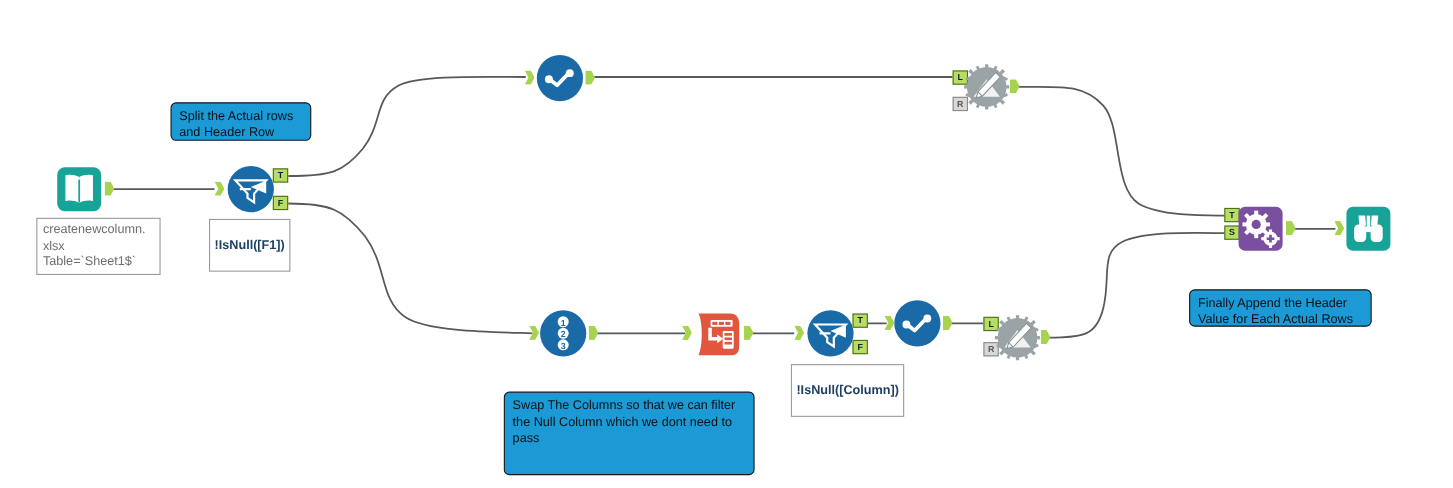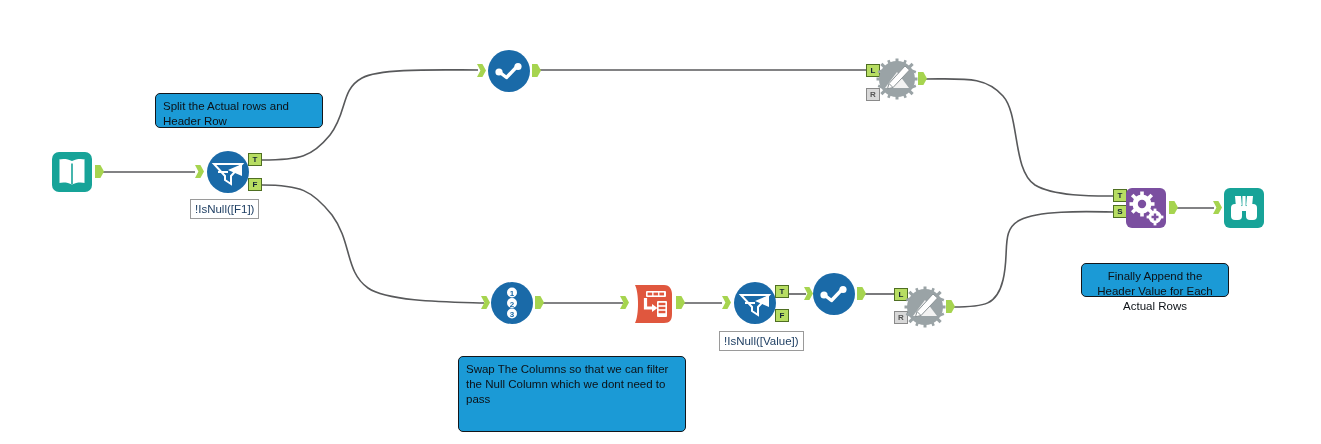--- a/index.html
+++ b/index.html
@@ -76,25 +76,25 @@
   }
 
   
   .annot{
     position:absolute;
     background:#ffffff;
     border:1px solid #9a9a9a;
     color:#1f3f63;
     font-size:11.5px;
     line-height:14px;
-    padding:2px 4px;
+    padding:16px 4px;
     box-sizing:border-box;
     white-space:nowrap;
     font-family:"Liberation Sans", sans-serif;
-    font-weight:normal;
+    font-weight:bold;
   }
   .annot.plain{
     color:#6d6d6d;
     font-weight:normal;
     white-space:normal;
     line-height:14.5px;
     padding:3px 5px;
   }
 </style>
 </head>
@@ -317,27 +317,32 @@
       <rect x="2" y="2" width="40" height="40" rx="6" fill="#17a398"></rect>
       <path d="M13 10 L19 10 L19.8 19 L13.8 19 Z" fill="#ffffff"></path>
       <path d="M25 10 L31 10 L30.2 19 L24.2 19 Z" fill="#ffffff"></path>
       <rect x="9" y="18" width="11" height="16" rx="4" fill="#ffffff"></rect>
       <rect x="24" y="18" width="11" height="16" rx="4" fill="#ffffff"></rect>
       <rect x="19.2" y="20" width="5.6" height="5" fill="#ffffff"></rect>
       <rect x="20.4" y="10" width="3.2" height="12" fill="#ffffff"></rect>
     </svg>
   </div>
 
-  <div class="comment" style="left:155px;top:93px;width:168px;height:35px;">Split the Actual rows and Header Row</div>
+  <div class="comment" style="left:155px;top:93px;width:128px;height:35px;">Split the Actual rows and Header Row</div>
 
 
 
   <div class="comment" style="left:458px;top:356px;width:228px;height:76px;">Swap The Columns so that we can filter the Null Column which we dont need to pass</div>
 
 
-  <div class="comment" style="left:1081px;top:263px;width:148px;height:34px;text-align:center;">Finally Append the Header Value for Each Actual Rows</div>
-
+  <div class="comment" style="left:1081px;top:263px;width:166px;height:34px;">Finally Append the Header Value for Each Actual Rows</div>
+
+  <div class="annot plain" style="left:33px;top:198px;width:113px;height:52px;">
+    <div>createnewcolumn.</div>
+    <div>xlsx</div>
+    <div>Table=`Sheet1$`</div>
+  </div>
 
   <div class="annot" style="left:190px;top:199px;">!IsNull([F1])</div>
 
-  <div class="annot" style="left:719px;top:331px;">!IsNull([Value])</div>
+  <div class="annot" style="left:719px;top:331px;">!IsNull([Column])</div>
 
 </div>
 
 </body></html>

